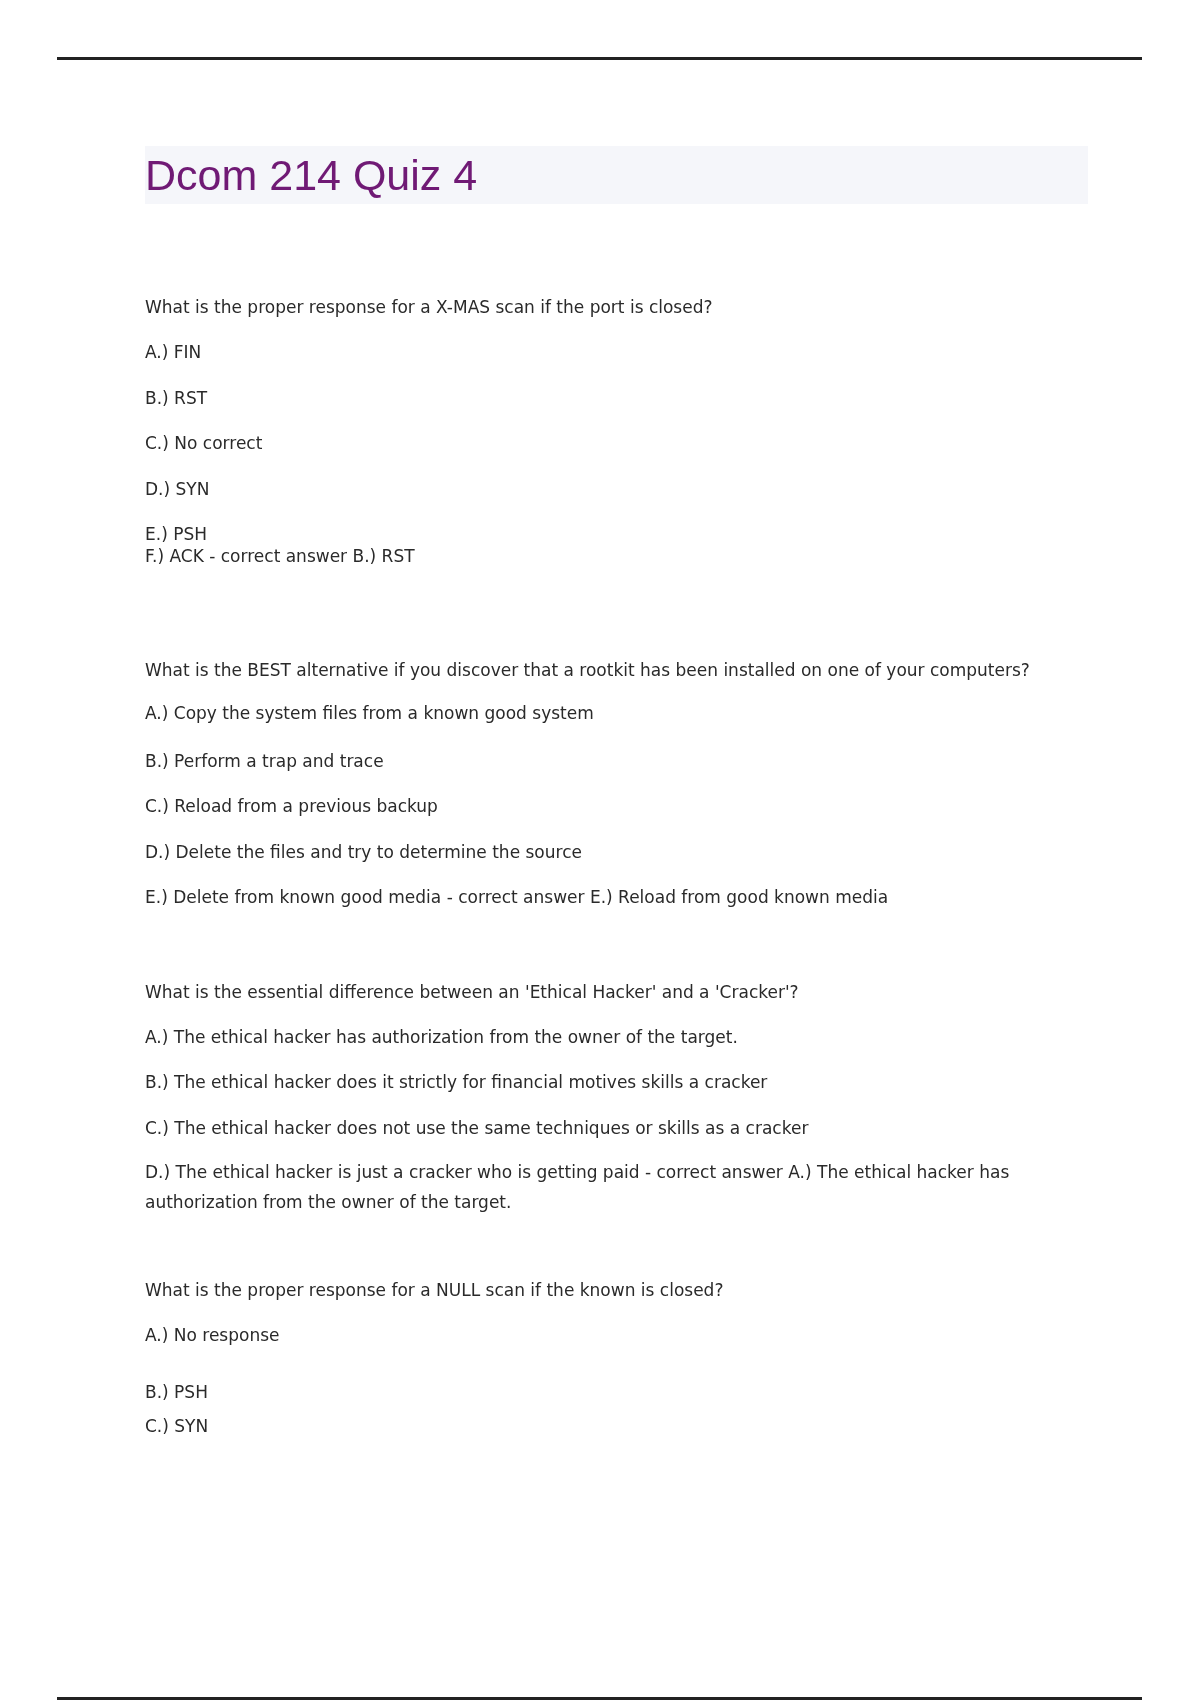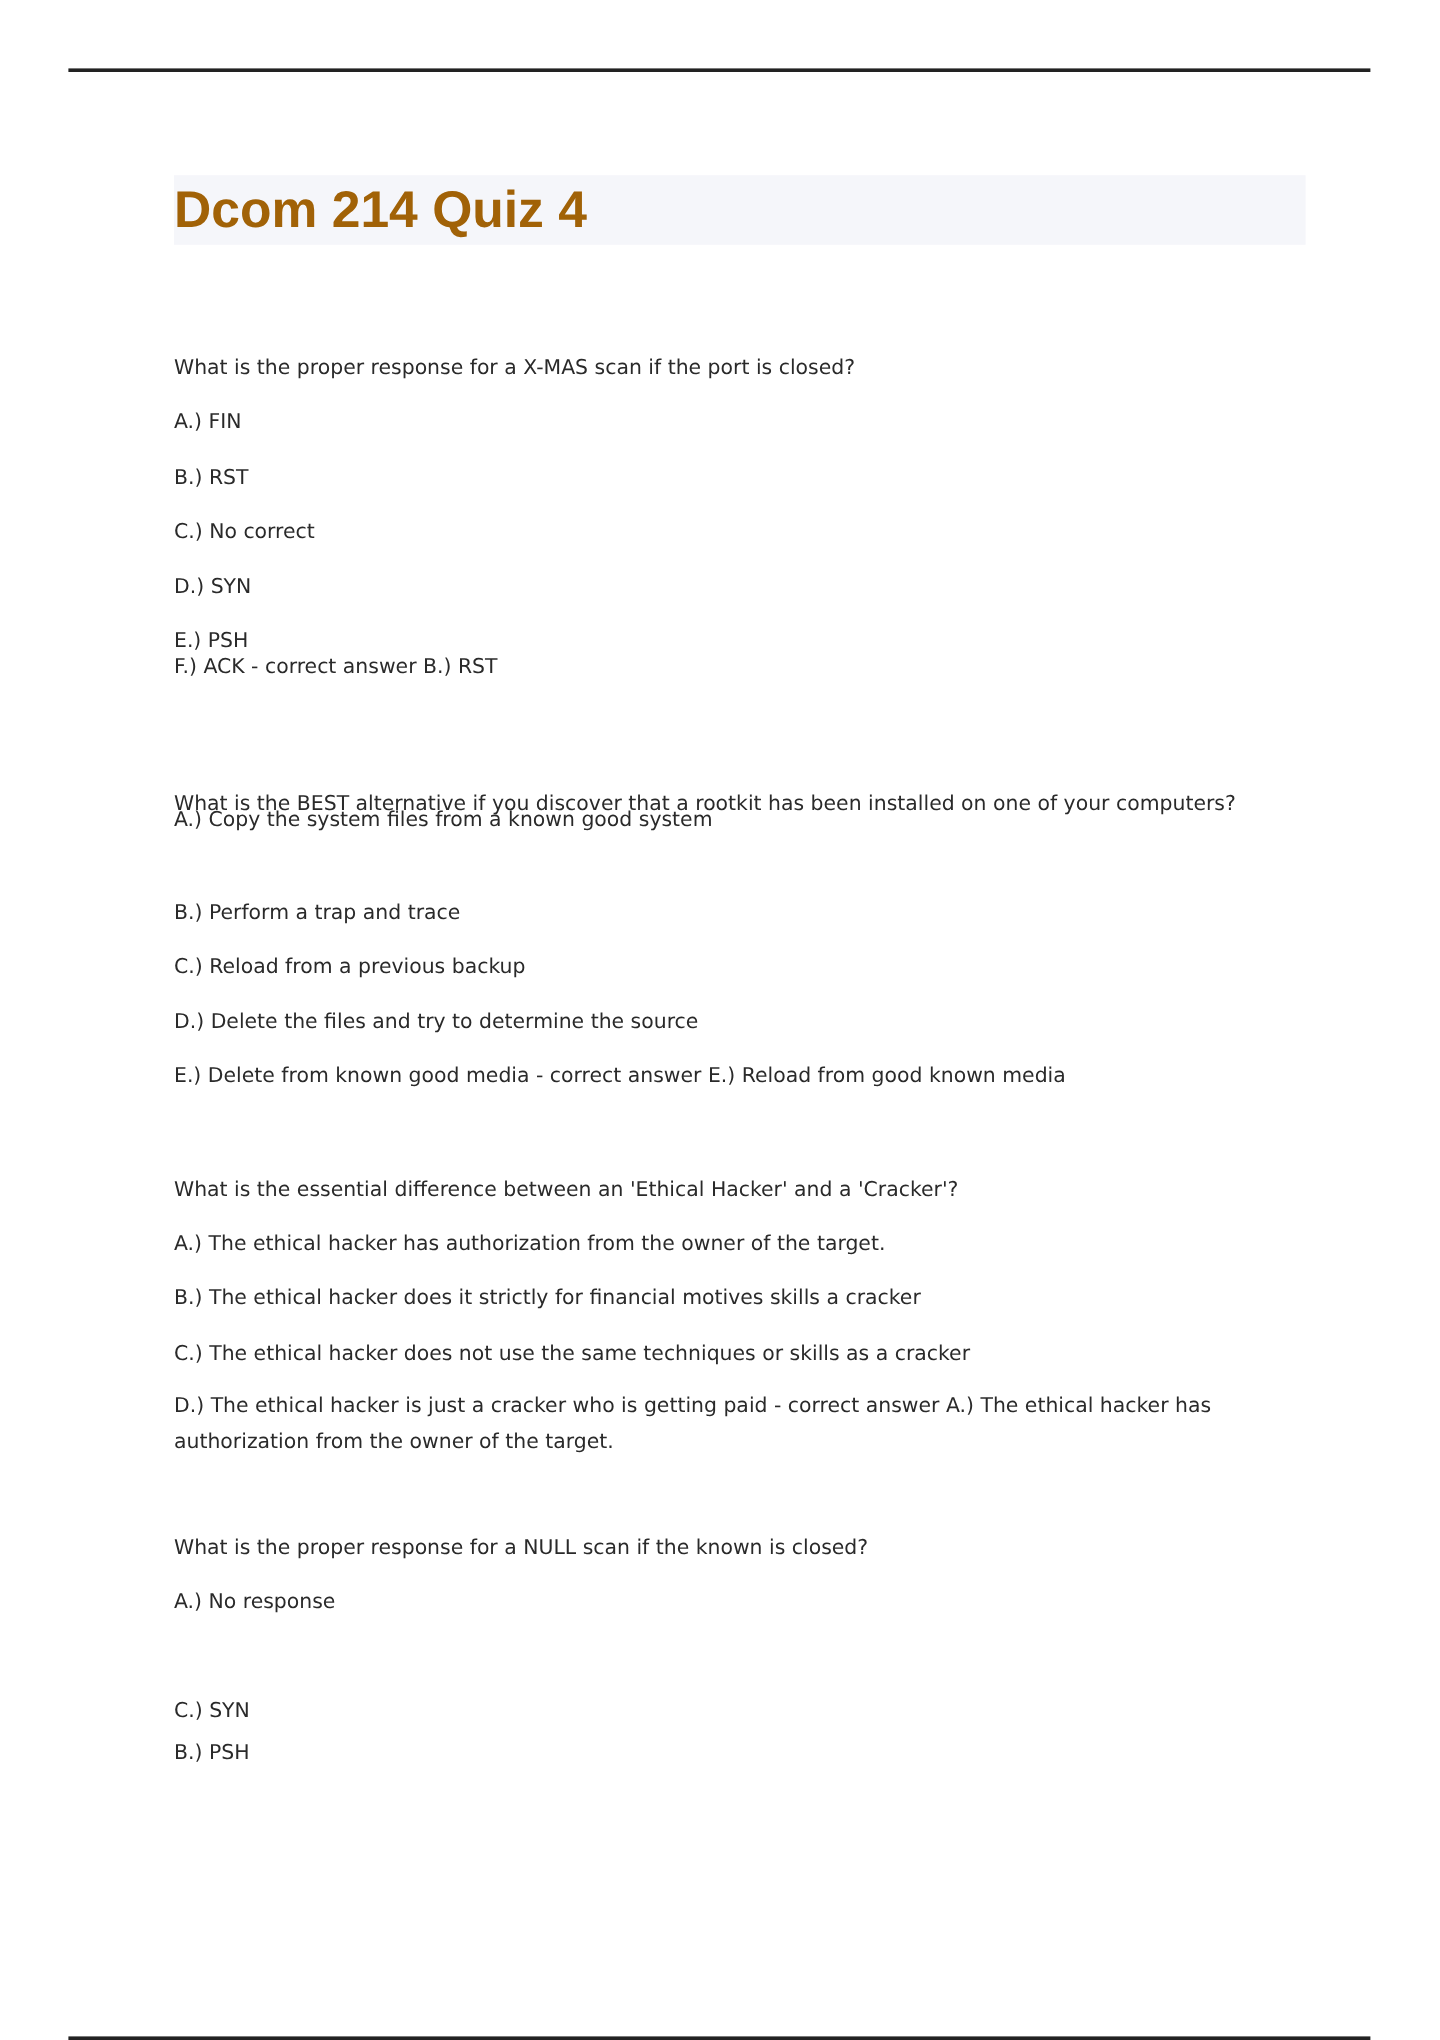--- a/index.html
+++ b/index.html
@@ -4,22 +4,22 @@
 <style>
   html, body { margin: 0; padding: 0; background: #ffffff; }
   body { width: 1200px; height: 1700px; position: relative; overflow: hidden;
          font-family: "DejaVu Sans", sans-serif; }
   .rule { position: absolute; left: 57px; width: 1085px; height: 3px; background: #222; }
   .rule.top { top: 57px; }
   .rule.bottom { top: 1697px; }
   .title-box { position: absolute; left: 145px; top: 146px; width: 943px; height: 58px;
                background: #f5f6fa; }
   .title { position: absolute; left: 145px; top: 146px; height: 58px; line-height: 58px;
-           margin: 0; font-family: "Liberation Sans", sans-serif; font-weight: bold;
-           font-size: 43px; color: #a16207; letter-spacing: 0px; }
+           margin: 0; font-family: "Liberation Sans", sans-serif; font-weight: normal;
+           font-size: 43px; color: #701a75; letter-spacing: 0px; }
   .content { position: absolute; left: 145px; top: 0; width: 930px; }
   .line { position: absolute; left: 0; width: 930px; font-size: 17px; color: #2a2a2a;
           line-height: 30px; white-space: normal; }
 </style>
 </head>
 <body>
 
 <div class="rule top"></div>
 
 <div class="title-box"></div>
@@ -29,31 +29,31 @@
 
   <div class="line" style="top:292px">What is the proper response for a X-MAS scan if the port is closed?</div>
   <div class="line" style="top:337px">A.) FIN</div>
   <div class="line" style="top:383px">B.) RST</div>
   <div class="line" style="top:428px">C.) No correct</div>
   <div class="line" style="top:474px">D.) SYN</div>
   <div class="line" style="top:519px">E.) PSH</div>
   <div class="line" style="top:541px">F.) ACK - correct answer B.) RST</div>
 
   <div class="line" style="top:655px">What is the BEST alternative if you discover that a rootkit has been installed on one of your computers?</div>
-  <div class="line" style="top:668px">A.) Copy the system files from a known good system</div>
+  <div class="line" style="top:698px">A.) Copy the system files from a known good system</div>
   <div class="line" style="top:746px">B.) Perform a trap and trace</div>
   <div class="line" style="top:791px">C.) Reload from a previous backup</div>
   <div class="line" style="top:837px">D.) Delete the files and try to determine the source</div>
   <div class="line" style="top:882px">E.) Delete from known good media - correct answer E.) Reload from good known media</div>
 
   <div class="line" style="top:977px">What is the essential difference between an 'Ethical Hacker' and a 'Cracker'?</div>
   <div class="line" style="top:1022px">A.) The ethical hacker has authorization from the owner of the target.</div>
   <div class="line" style="top:1067px">B.) The ethical hacker does it strictly for financial motives skills a cracker</div>
   <div class="line" style="top:1113px">C.) The ethical hacker does not use the same techniques or skills as a cracker</div>
   <div class="line" style="top:1157px; width:905px">D.) The ethical hacker is just a cracker who is getting paid - correct answer A.) The ethical hacker has authorization from the owner of the target.</div>
 
   <div class="line" style="top:1275px">What is the proper response for a NULL scan if the known is closed?</div>
   <div class="line" style="top:1320px">A.) No response</div>
-  <div class="line" style="top:1446px">B.) PSH</div>
+  <div class="line" style="top:1377px">B.) PSH</div>
   <div class="line" style="top:1411px">C.) SYN</div>
 </div>
 
 <div class="rule bottom"></div>
 
 </body></html>

